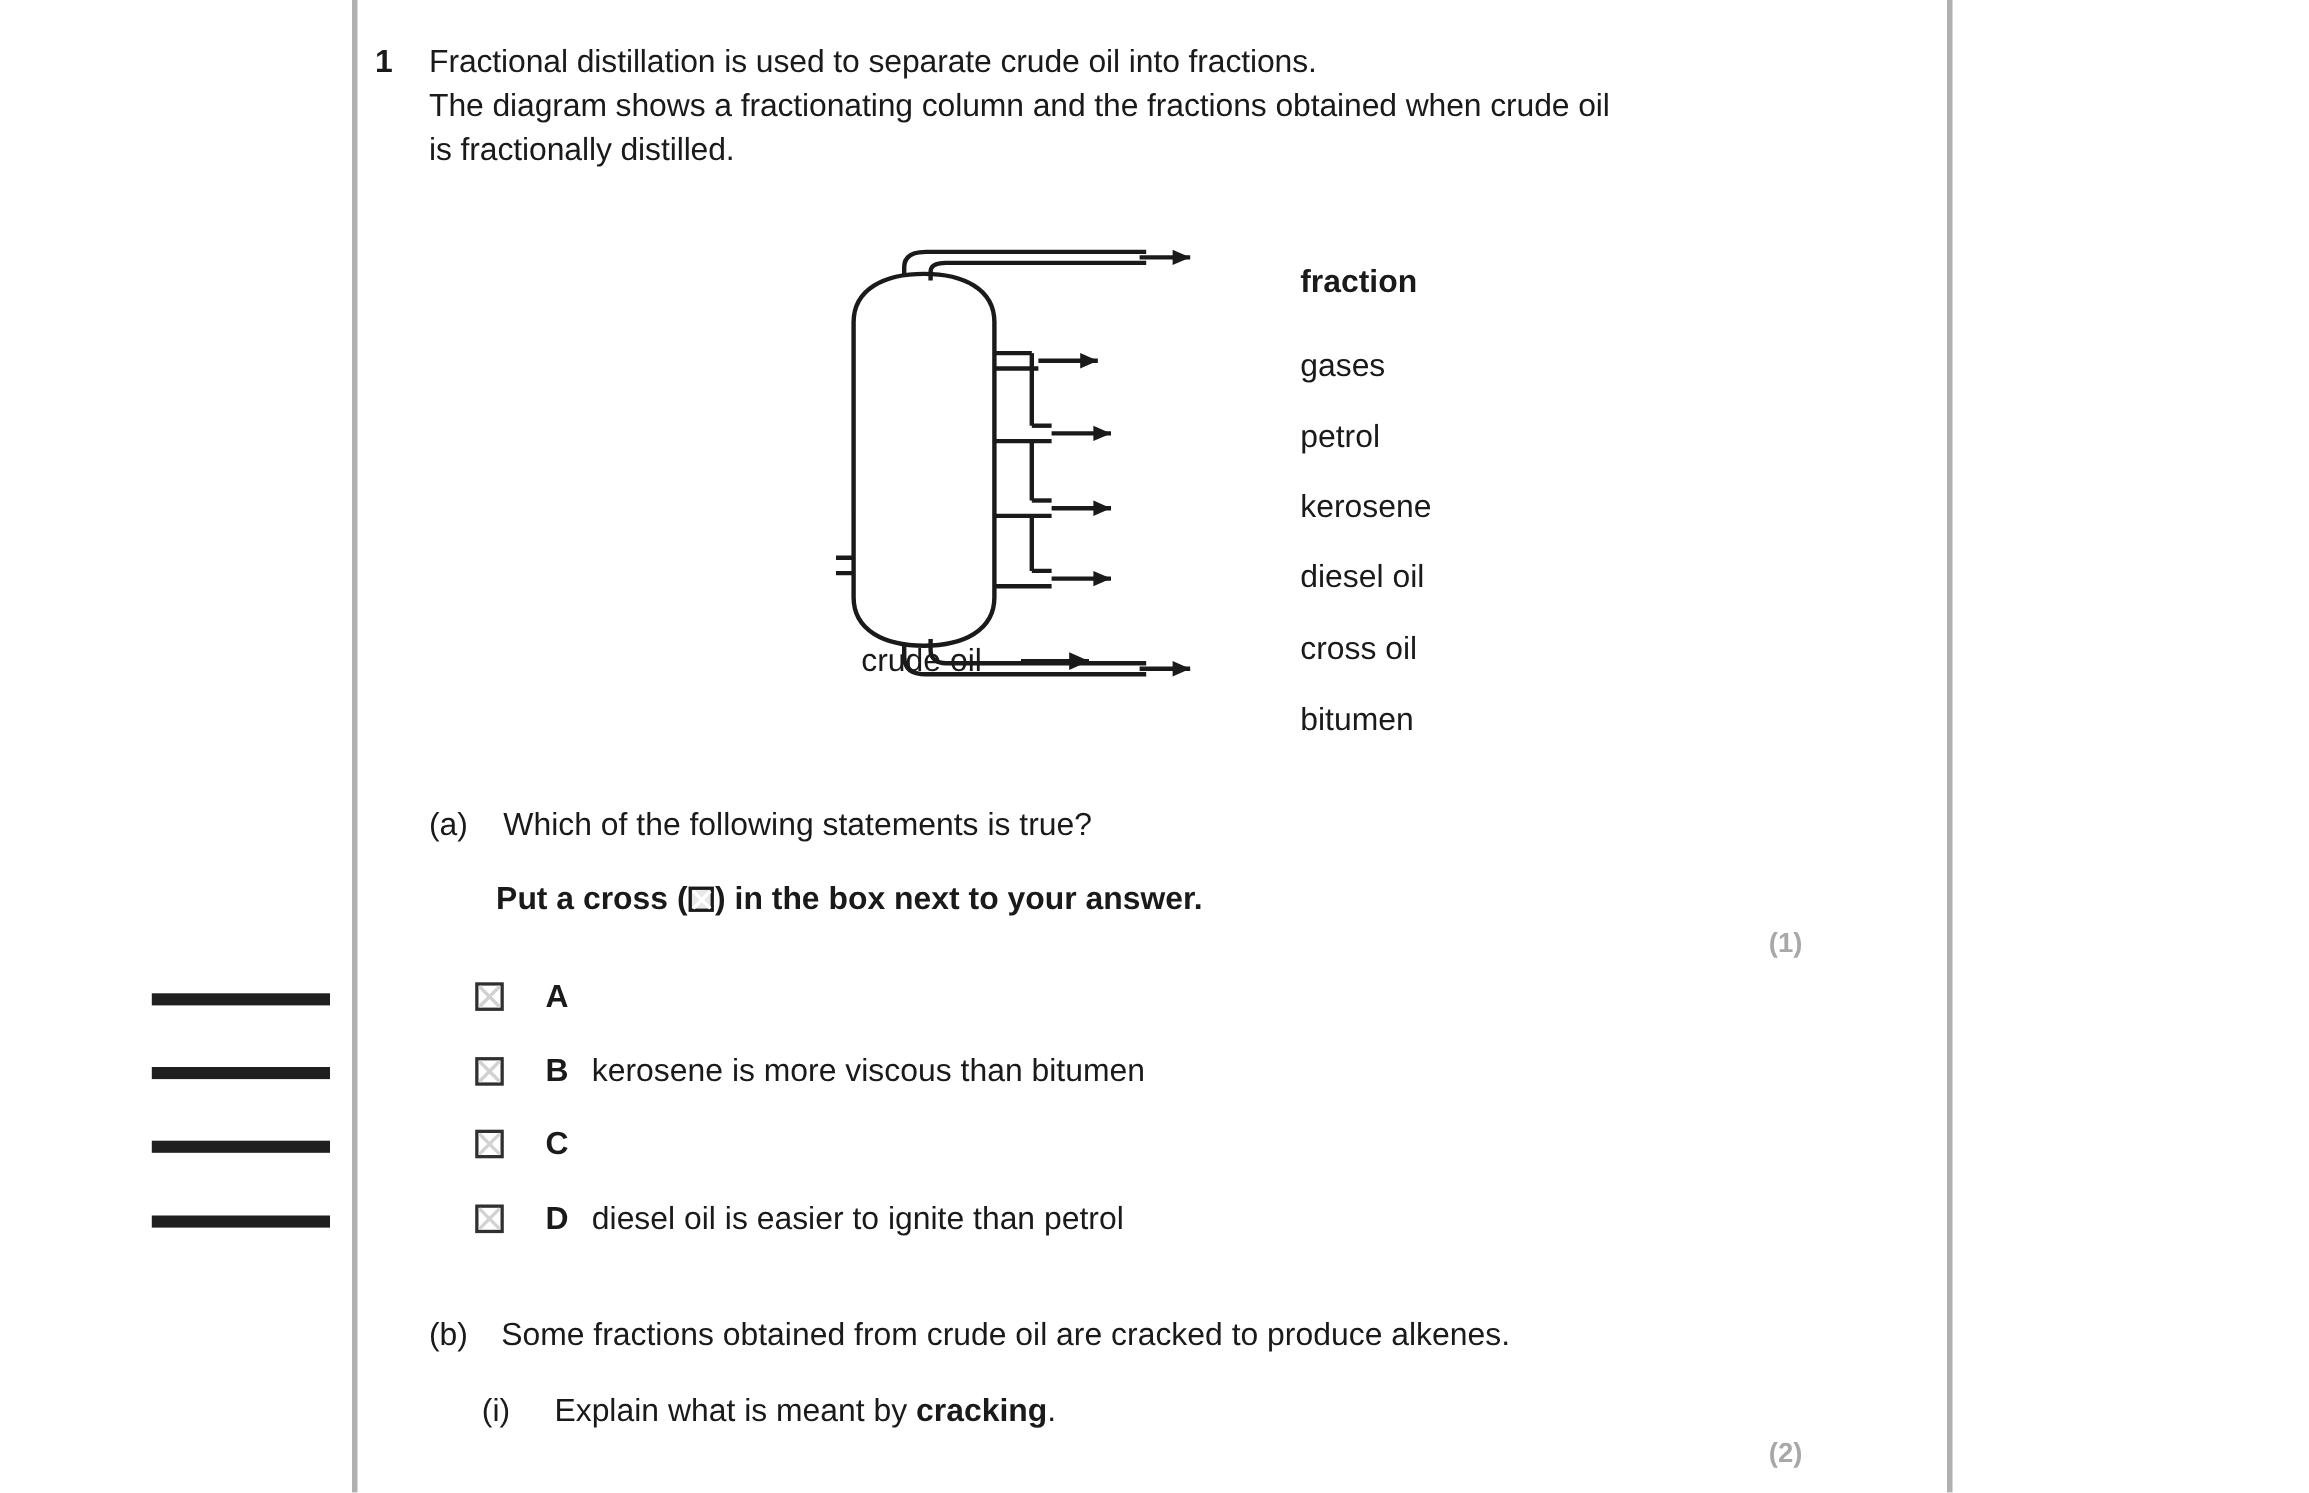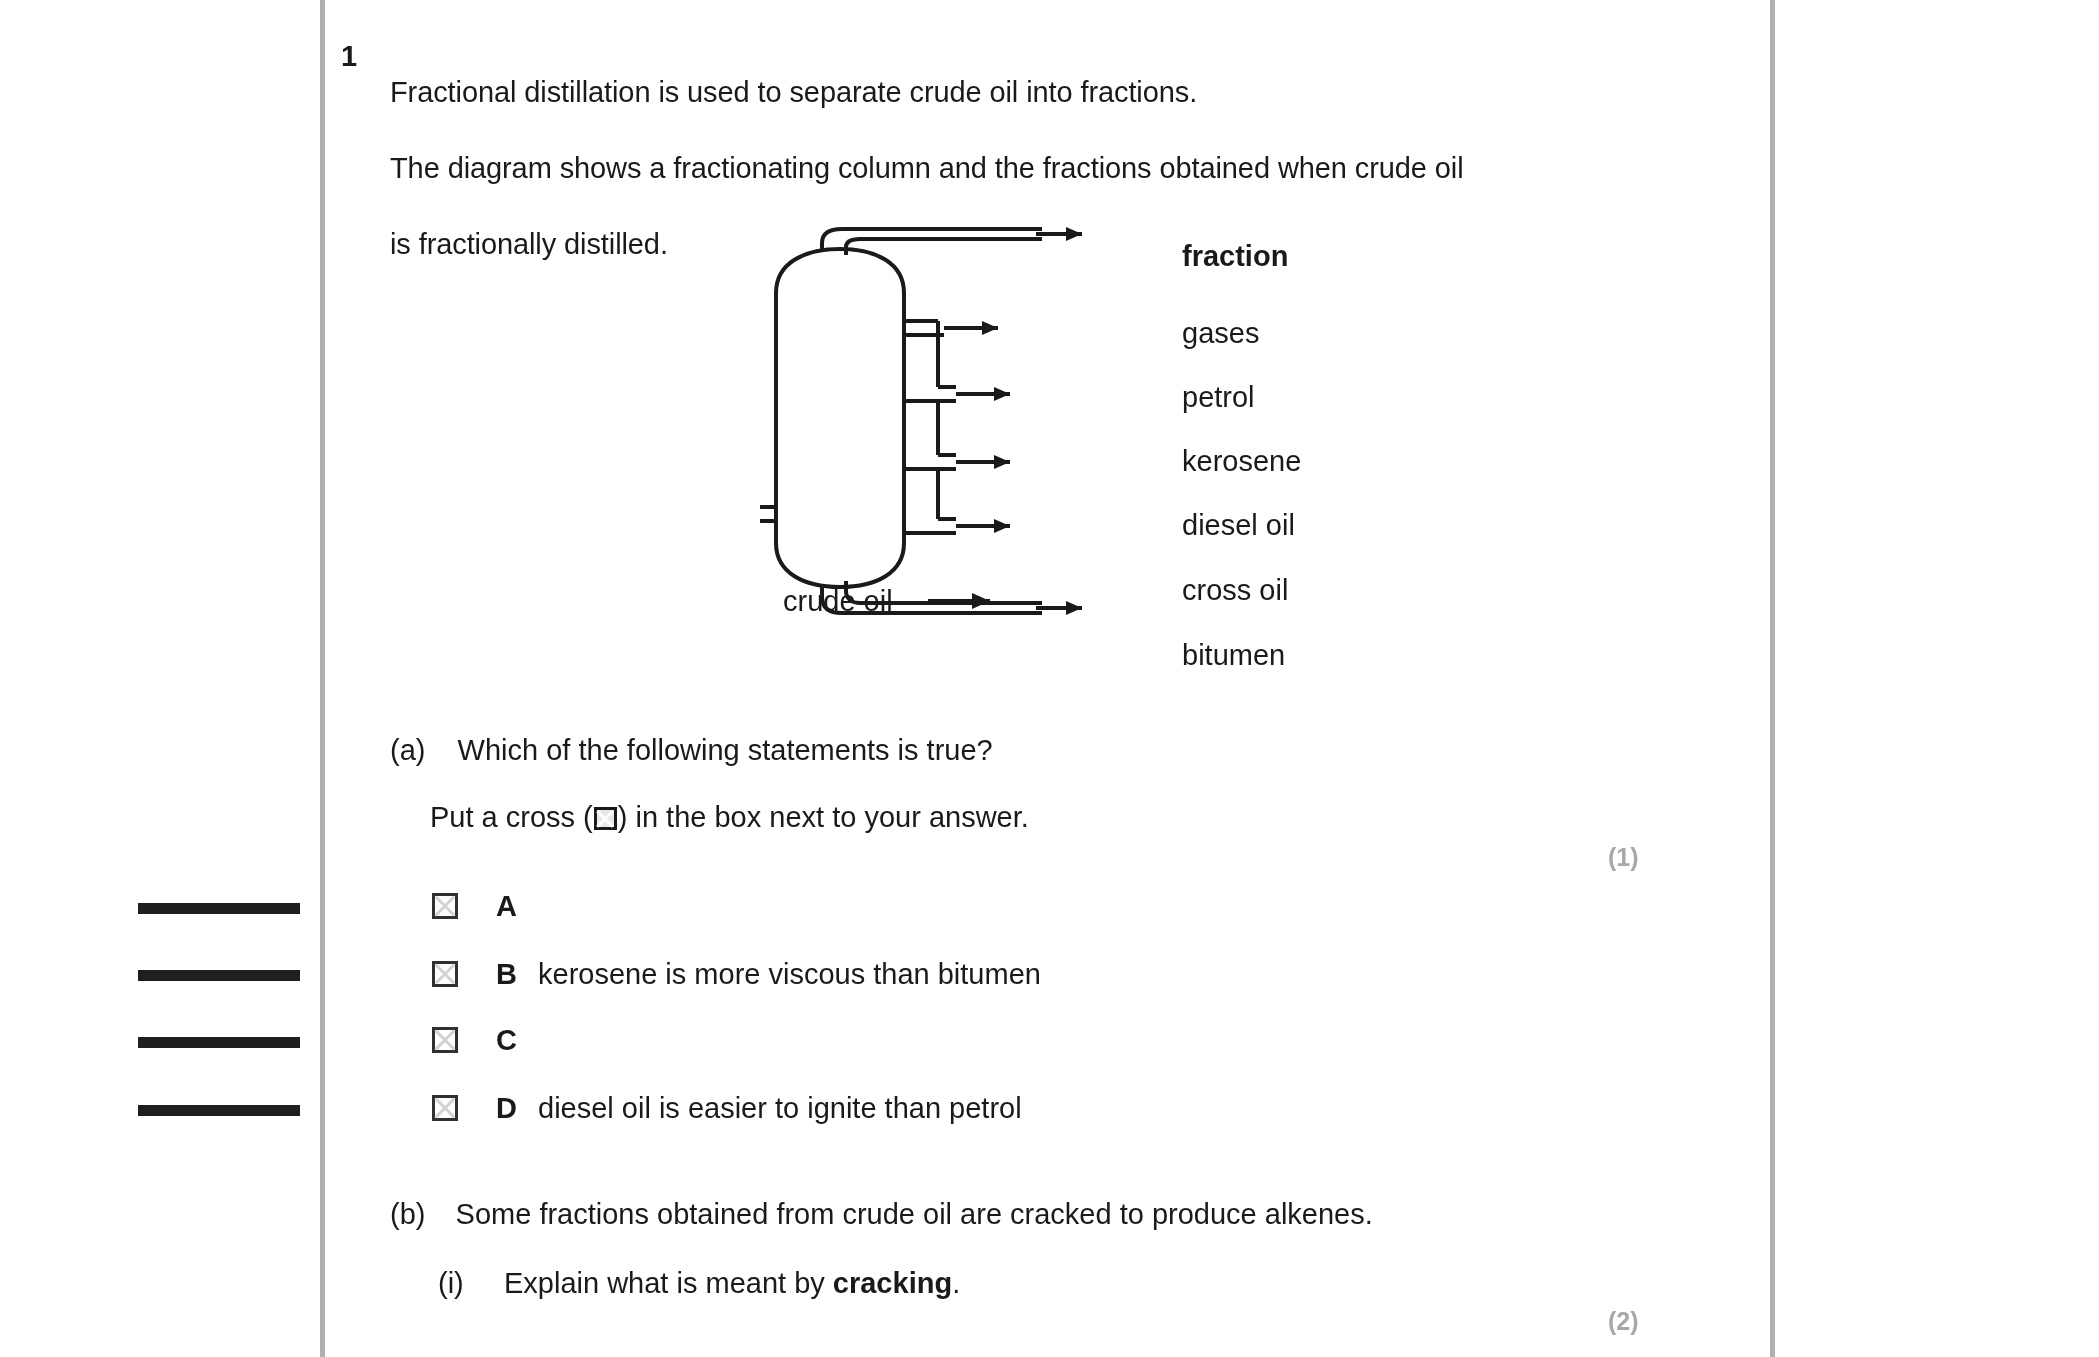--- a/index.html
+++ b/index.html
@@ -50,21 +50,21 @@
   }
   .stem {
     position: absolute;
     left: 390px;
     top: 36px;
     width: 1340px;
     font-size: 29px;
     line-height: 40px;
     letter-spacing: -0.1px;
   }
-  .stem .ln { display: block; white-space: nowrap; margin-top: 36px; }
+  .stem .ln { display: block; white-space: nowrap; }
 
   
   .diagram {
     position: absolute;
     left: 760px;
     top: 225px;
     width: 600px;
     height: 460px;
   }
   .diagram svg { display: block; }
@@ -83,21 +83,21 @@
   }
 
   
   .part-label {
     position: absolute;
     font-size: 29px;
     line-height: 40px;
     white-space: nowrap;
   }
   .part-a { left: 390px; top: 730px; }
-  .part-a-sub { left: 430px; top: 797px; }
+  .part-a-sub { left: 451px; top: 797px; font-weight: bold; }
   .part-b { left: 390px; top: 1194px; }
   .part-b-i-num { left: 438px; top: 1263px; }
   .part-b-i-text { left: 504px; top: 1263px; }
 
   .marks {
     position: absolute;
     font-size: 25px;
     font-weight: bold;
     color: #a8a8a8;
     white-space: nowrap;

